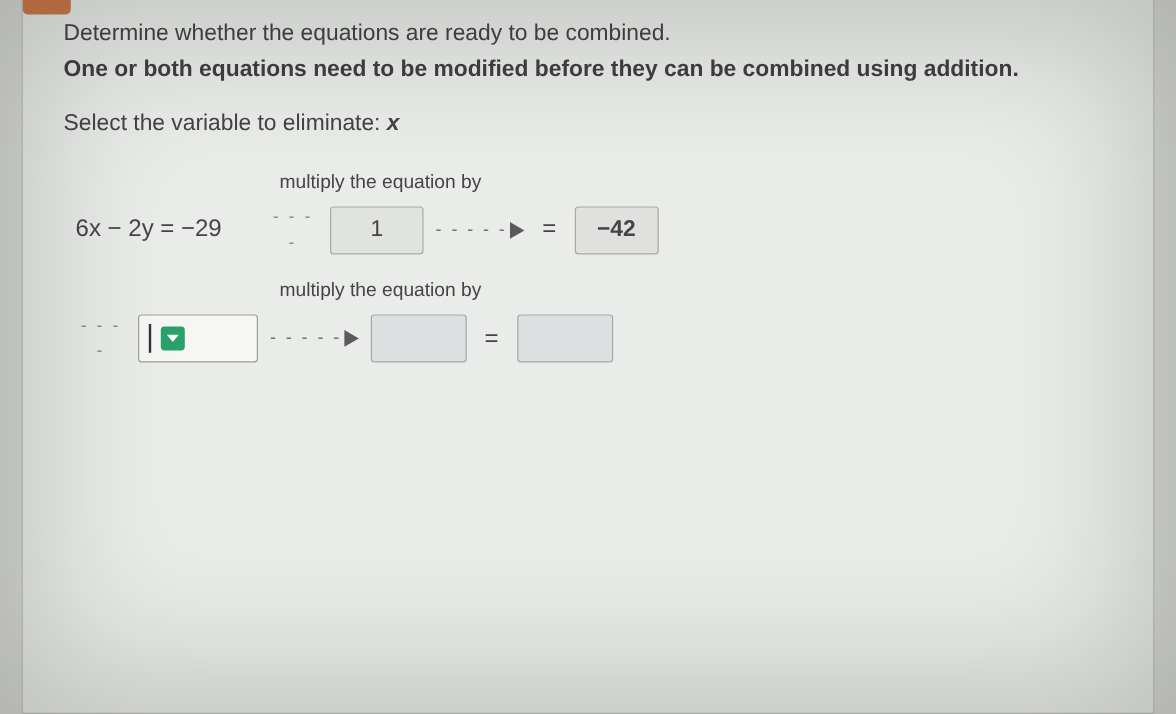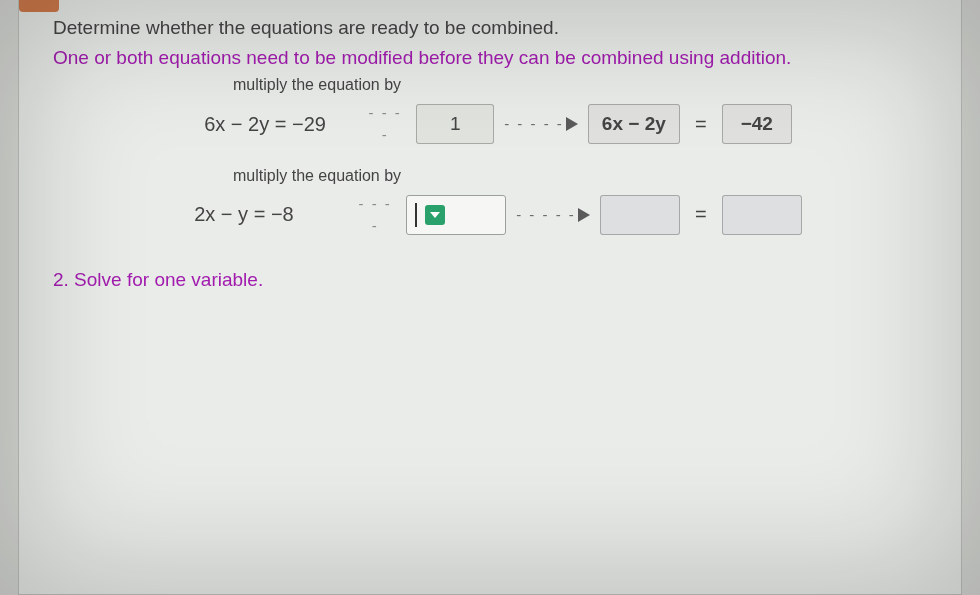--- a/index.html
+++ b/index.html
@@ -26,32 +26,31 @@
     line-height: 1.45;
   }
   .tab-stub {
     position: absolute;
     left: 0; top: -6px;
     width: 40px; height: 18px;
     background: #d07a4a;
     border-radius: 0 0 4px 4px;
   }
   .intro p { margin-bottom: 2px; }
-  .bold { font-weight: 400; color: #a21caf; }
+  .bold { font-weight: 700; color: #404040; }
   .ital { font-style: italic; font-weight: 700; }
   .select-line { margin: 18px 0 24px 0; }
   .rows { margin-left: 10px; }
   .mult-label { margin-left: 170px; font-size: 16px; margin-bottom: 6px; }
   .row {
     display: flex;
     align-items: center;
     gap: 10px;
     margin-bottom: 18px;
     font-size: 20px;
-    justify-content: center;
   }
   .eq { width: 150px; white-space: nowrap; }
   .dashes { color: #8b8b8b; letter-spacing: 2px; font-size: 15px; display:inline-block; width:42px; text-align:center;}
   .box, .inputbox, .resultbox {
     display: inline-flex;
     align-items: center;
     justify-content: center;
     min-width: 78px;
     height: 40px;
     border: 1px solid rgba(0,0,0,0.25);
@@ -113,48 +112,48 @@
 <body>
 
 <div class="page">
   <div class="tab-stub"></div>
 
   <div class="intro">
     <p>Determine whether the equations are ready to be combined.</p>
     <p class="bold">One or both equations need to be modified before they can be combined using addition.</p>
   </div>
 
+  <p class="select-line">
+    <span>Select the variable to eliminate: </span><span class="ital">x</span>
+  </p>
 
   <div class="rows">
 
     <p class="mult-label">multiply the equation by</p>
     <div class="row">
       <span class="eq">6x − 2y = −29</span>
       <span class="dashes">- - - -</span>
       <span class="box">1</span>
       <span class="arrow">- - - - -<span class="arrow-head"></span></span>
-      <span class="resultbox lhs">6x − 2y</span>
       <span class="equals">=</span>
       <span class="resultbox rhs">−42</span>
     </div>
 
     <p class="mult-label">multiply the equation by</p>
     <div class="row">
-      <span class="eq">2x − y = −8</span>
       <span class="dashes">- - - -</span>
       <span class="inputbox">
         <span class="cursor-bar"></span>
         <span></span>
         <span class="dropdown-caret"></span>
       </span>
       <span class="arrow">- - - - -<span class="arrow-head"></span></span>
       <span class="resultbox empty"></span>
       <span class="equals">=</span>
       <span class="resultbox empty"></span>
     </div>
 
   </div>
 
-  <p class="step bold">2. Solve for one variable.</p>
 
 </div>
 
 <div class="vignette"></div>
 
 </body></html>

